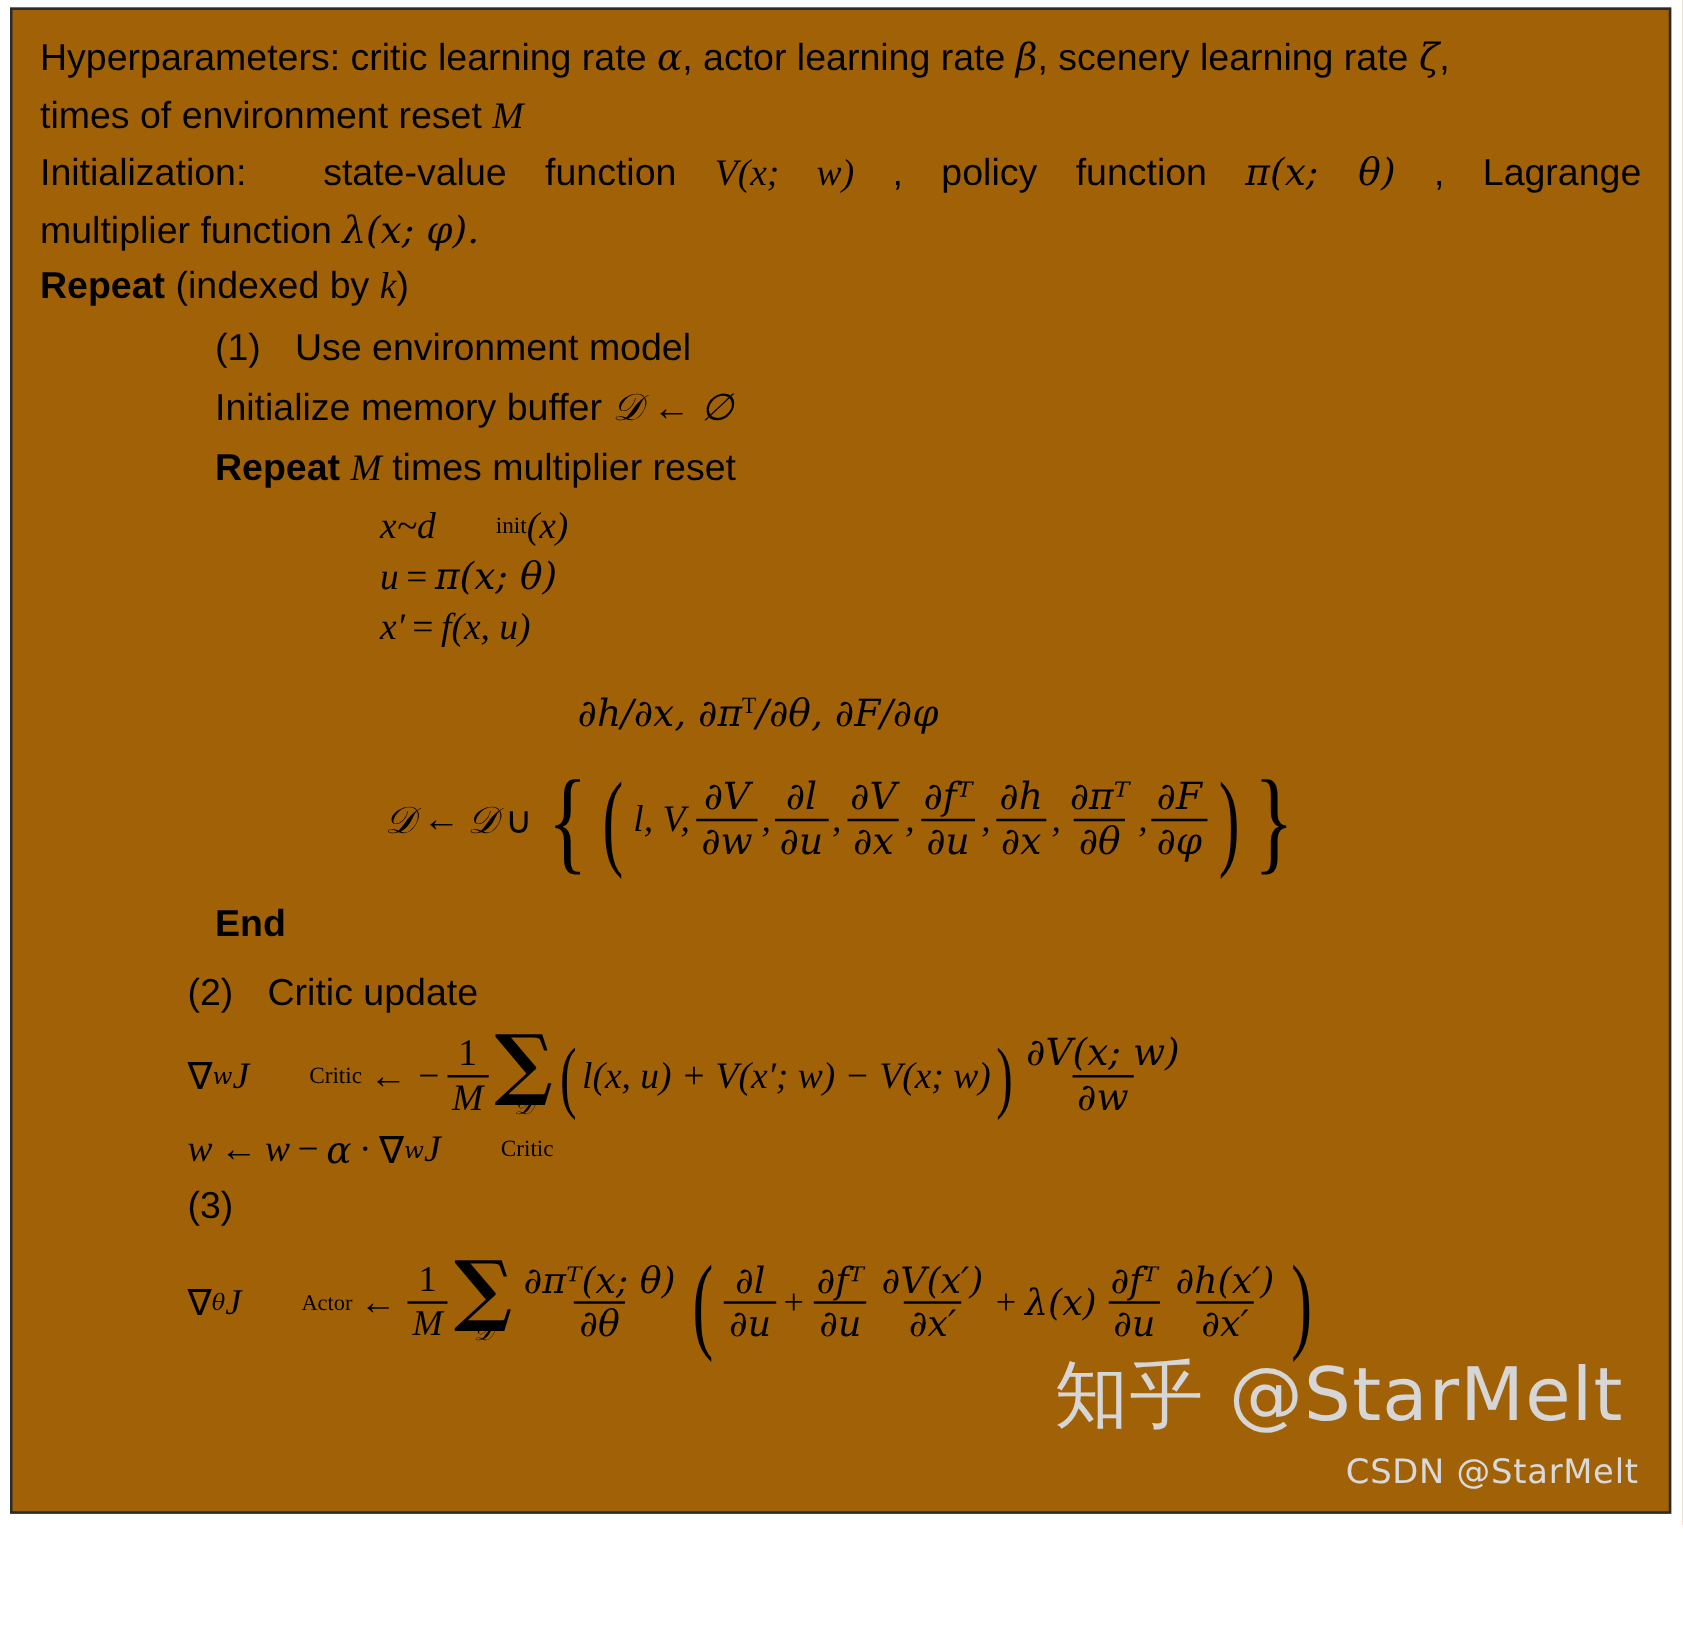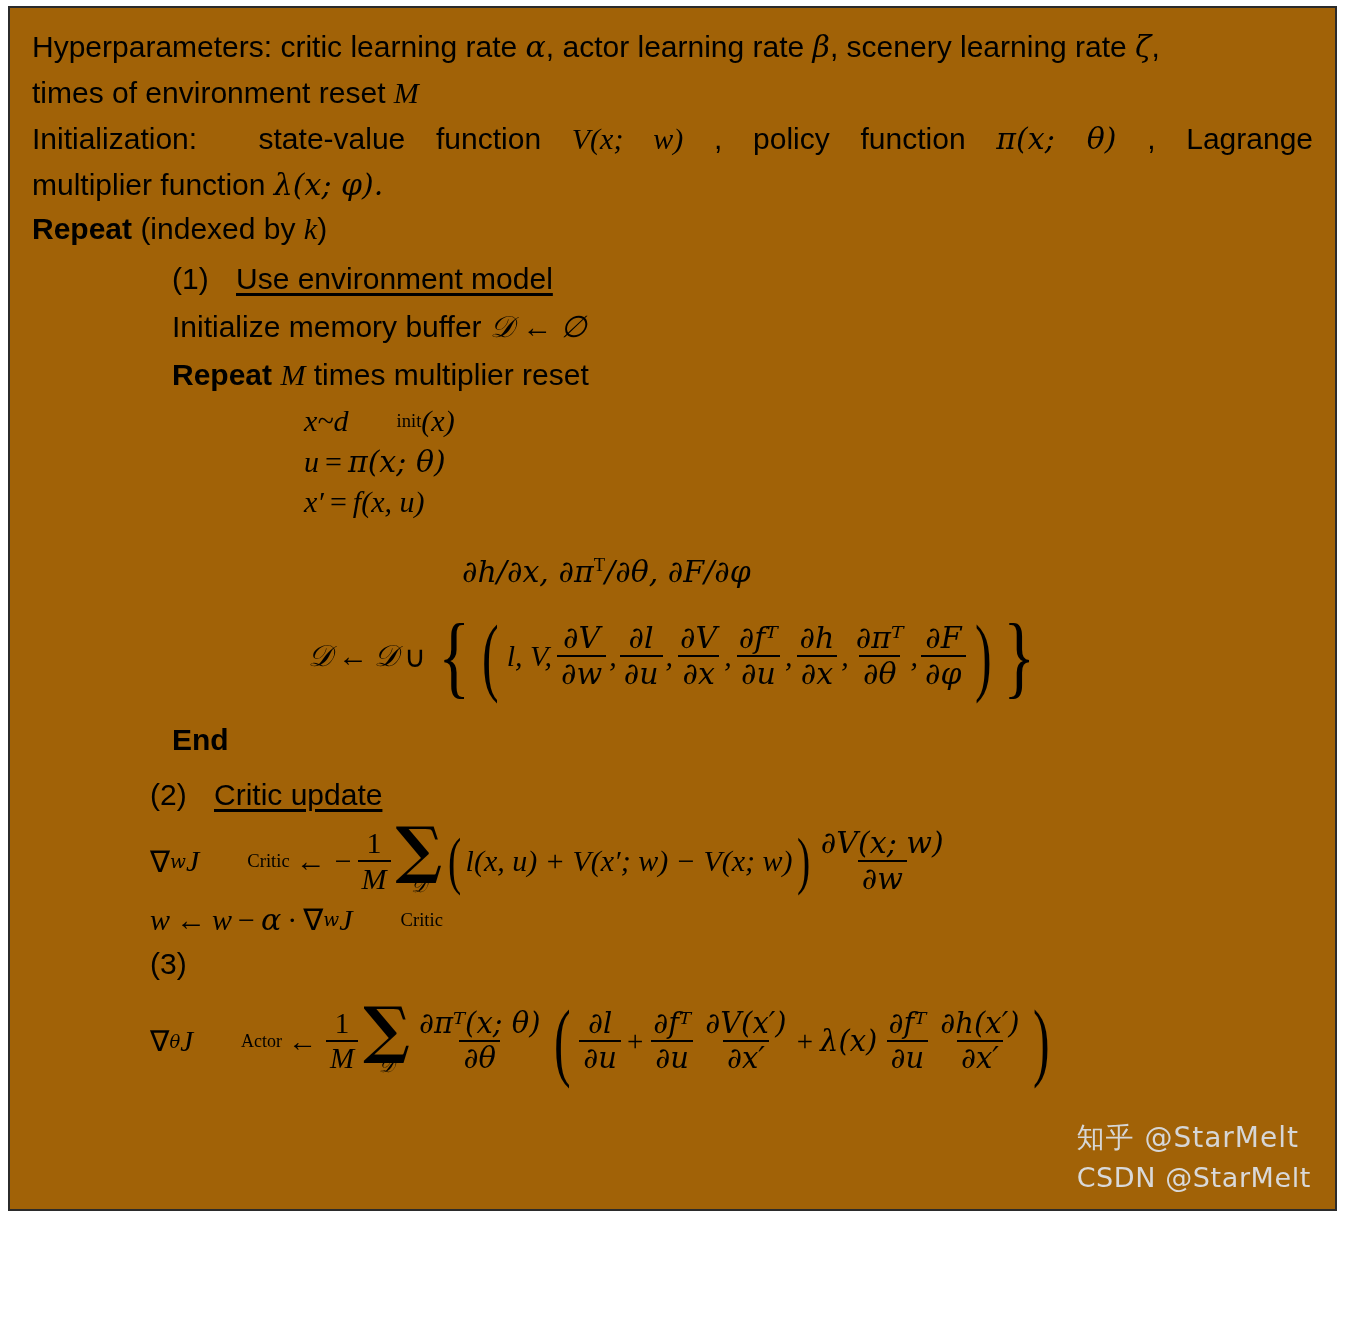--- a/index.html
+++ b/index.html
@@ -30,21 +30,21 @@
   .inner {
     position: relative;
     padding: 18px 22px 0 22px;
     height: 100%;
     box-sizing: border-box;
   }
   .mi { font-family: "Liberation Serif", serif; font-style: italic; }
   .mu { font-family: "Liberation Serif", serif; font-style: normal; }
   .mgr { font-family: "DejaVu Serif", serif; font-style: italic; }
   b.kw { font-weight: bold; }
-  .ul { text-decoration: underline; text-underline-offset: 4px; }
+  .ul { text-underline-offset: 4px; }
   sup.T { font-size: 0.62em; vertical-align: super; font-family: "Liberation Serif", serif; font-style: normal; }
   sub.sb { font-size: 0.62em; vertical-align: sub; font-family: "Liberation Serif", serif; font-style: normal; padding-left: 48px; }
   sub.sbi { font-size: 0.62em; vertical-align: sub; font-family: "DejaVu Serif", serif; font-style: italic; }
 
   
   .para {
     font-size: 30px;
     line-height: 1.40;
     margin: 0 0 4px 0;
     text-align: justify;
@@ -113,21 +113,21 @@
 
   
   .wm {
     position: absolute;
     pointer-events: none;
     user-select: none;
   }
   .wm-main {
     right: 36px;
     bottom: 52px;
-    font-size: 28px;
+    font-size: 59px;
     color: #d6d6d6;
     letter-spacing: 1px;
     white-space: nowrap;
     font-family: "DejaVu Sans", sans-serif;
   }
   .wm-sub {
     right: 24px;
     bottom: 16px;
     font-size: 27px;
     color: #d9d9d9;

